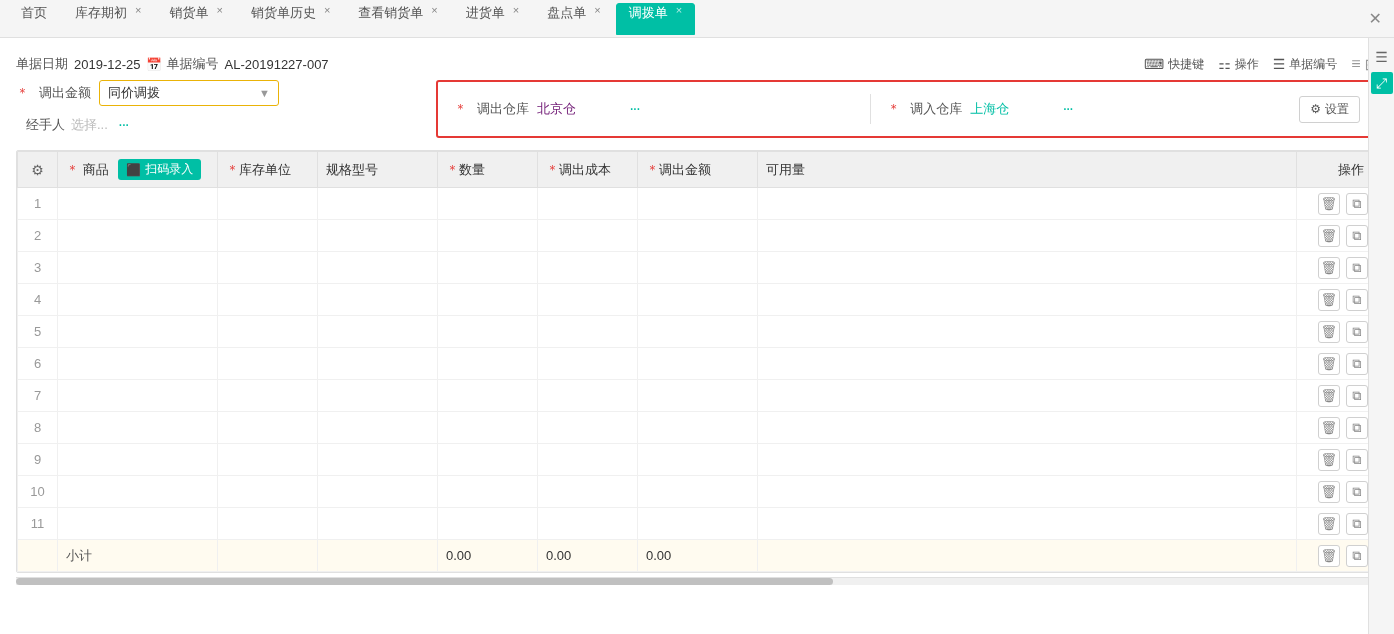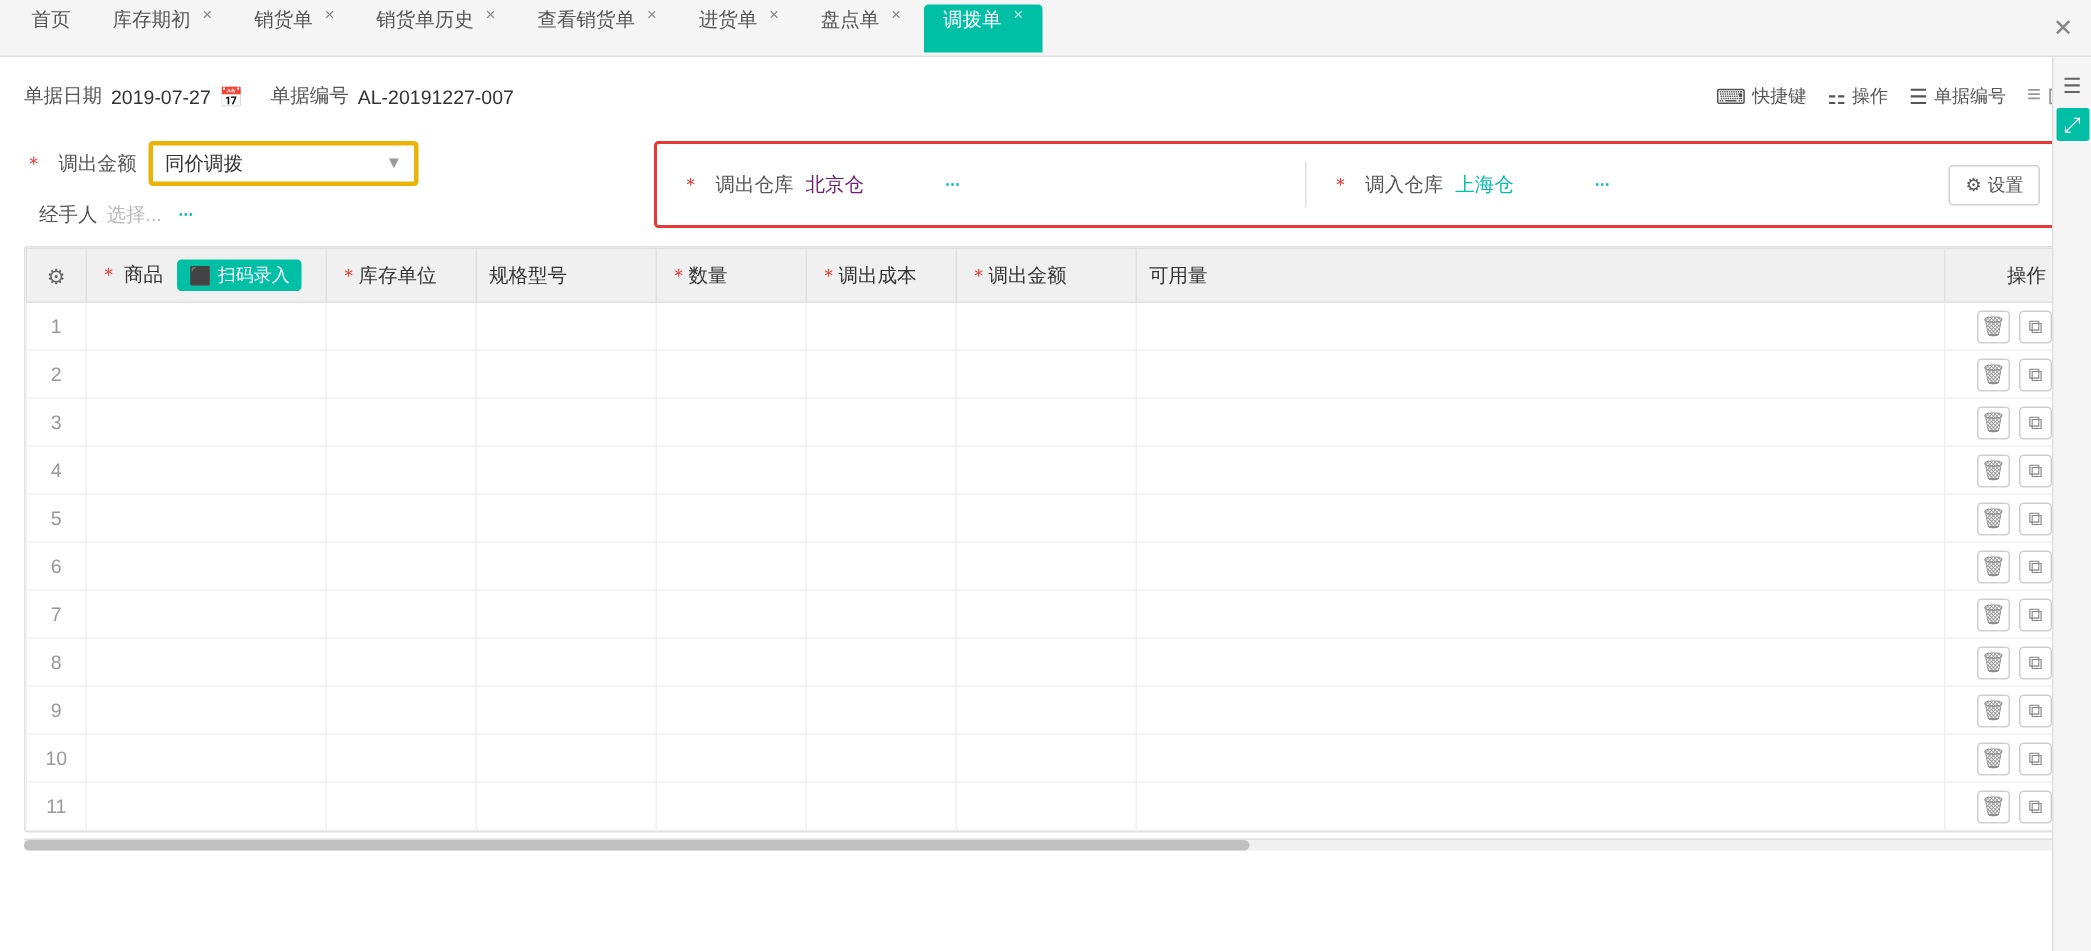--- a/index.html
+++ b/index.html
@@ -44,22 +44,21 @@
     
     .main-area {
       padding: 10px 16px;
       position: relative;
     }
 
     
     .doc-header {
       display: flex;
       align-items: center;
-      gap: 18px;
-      margin-bottom: 14px;
+      gap: 4px;
       height: 32px;
       justify-content: flex-end;
     }
     .doc-field {
       display: flex;
       align-items: center;
       gap: 6px;
       font-size: 13px;
     }
     .doc-field label { color: #555; }
@@ -136,21 +135,21 @@
     .required-star { color: #e53935; margin-right: 2px; }
     .field-label { color: #555; }
     .field-value {
       color: #333;
       min-width: 80px;
     }
     .field-select {
       display: flex;
       align-items: center;
       gap: 6px;
-      border: 3px solid #eab308;
+      border: 1px solid #eab308;
       border-radius: 3px;
       padding: 3px 8px;
       background: #fff;
       min-width: 180px;
       cursor: pointer;
     }
     .field-select .text { flex: 1; color: #333; }
     .field-select .arrow { color: #999; font-size: 11px; }
     .ellipsis-btn {
       color: #00bfa5;
@@ -363,21 +362,21 @@
   <div style="margin-left:auto; display:flex; align-items:center;">
     <span class="window-close" style="position:static; margin-right:4px;">✕</span>
   </div>
 </div>
 
 <div class="main-area">
 
   <div class="doc-header">
     <div class="doc-field">
       <label>单据日期</label>
-      <span class="value">2019-07-27</span>
+      <span class="value">2019-12-25</span>
       <span class="date-icon">📅</span>
     </div>
     <div class="doc-field">
       <label>单据编号</label>
       <span class="value">AL-20191227-007</span>
     </div>
 
     <div class="toolbar-right">
       <div class="toolbar-btn">
         <span class="icon">⌨</span>
@@ -657,20 +656,36 @@
       <td></td>
       <td></td>
       <td></td>
       <td>
         <div class="col-actions">
           <span class="action-icon">🗑</span>
           <span class="action-icon">⧉</span>
         </div>
       </td>
     </tr>
+          <tr class="subtotal-row">
+      <td class="row-num"></td>
+      <td style="color:#555;">小计</td>
+      <td></td>
+      <td></td>
+      <td style="color:#333;">0.00</td>
+      <td style="color:#333;">0.00</td>
+      <td style="color:#333;">0.00</td>
+      <td></td>
+      <td>
+        <div class="col-actions">
+          <span class="action-icon">🗑</span>
+          <span class="action-icon">⧉</span>
+        </div>
+      </td>
+    </tr>
         </tbody>
     </table>
   </div>
 
   <div class="scroll-bar-container">
     <div class="scroll-bar-thumb"></div>
   </div>
 
 </div>
 

